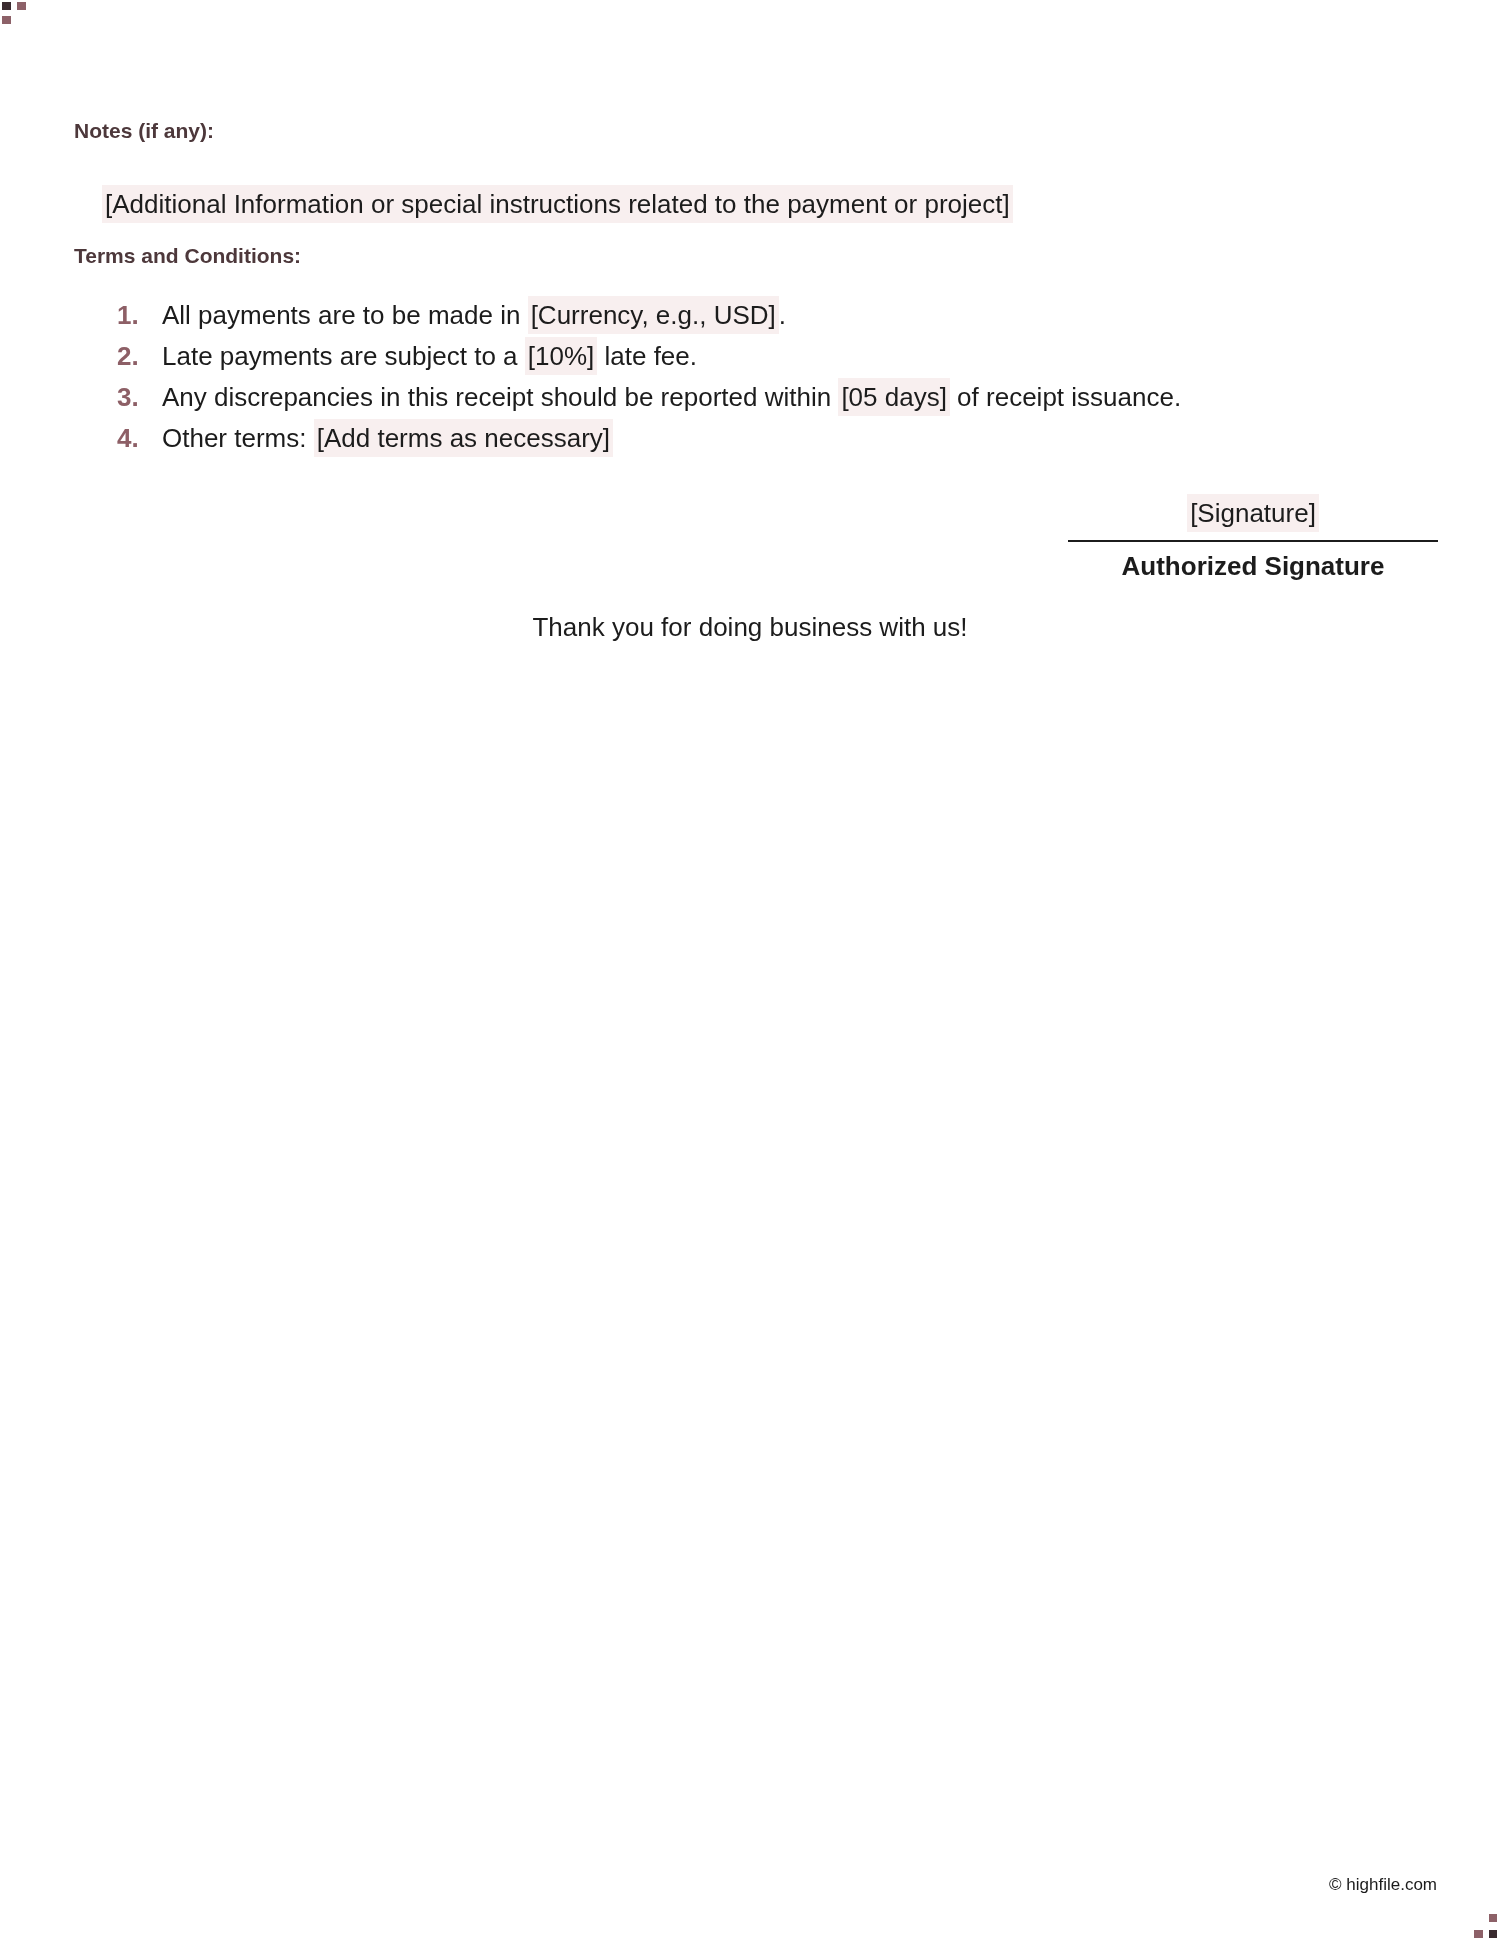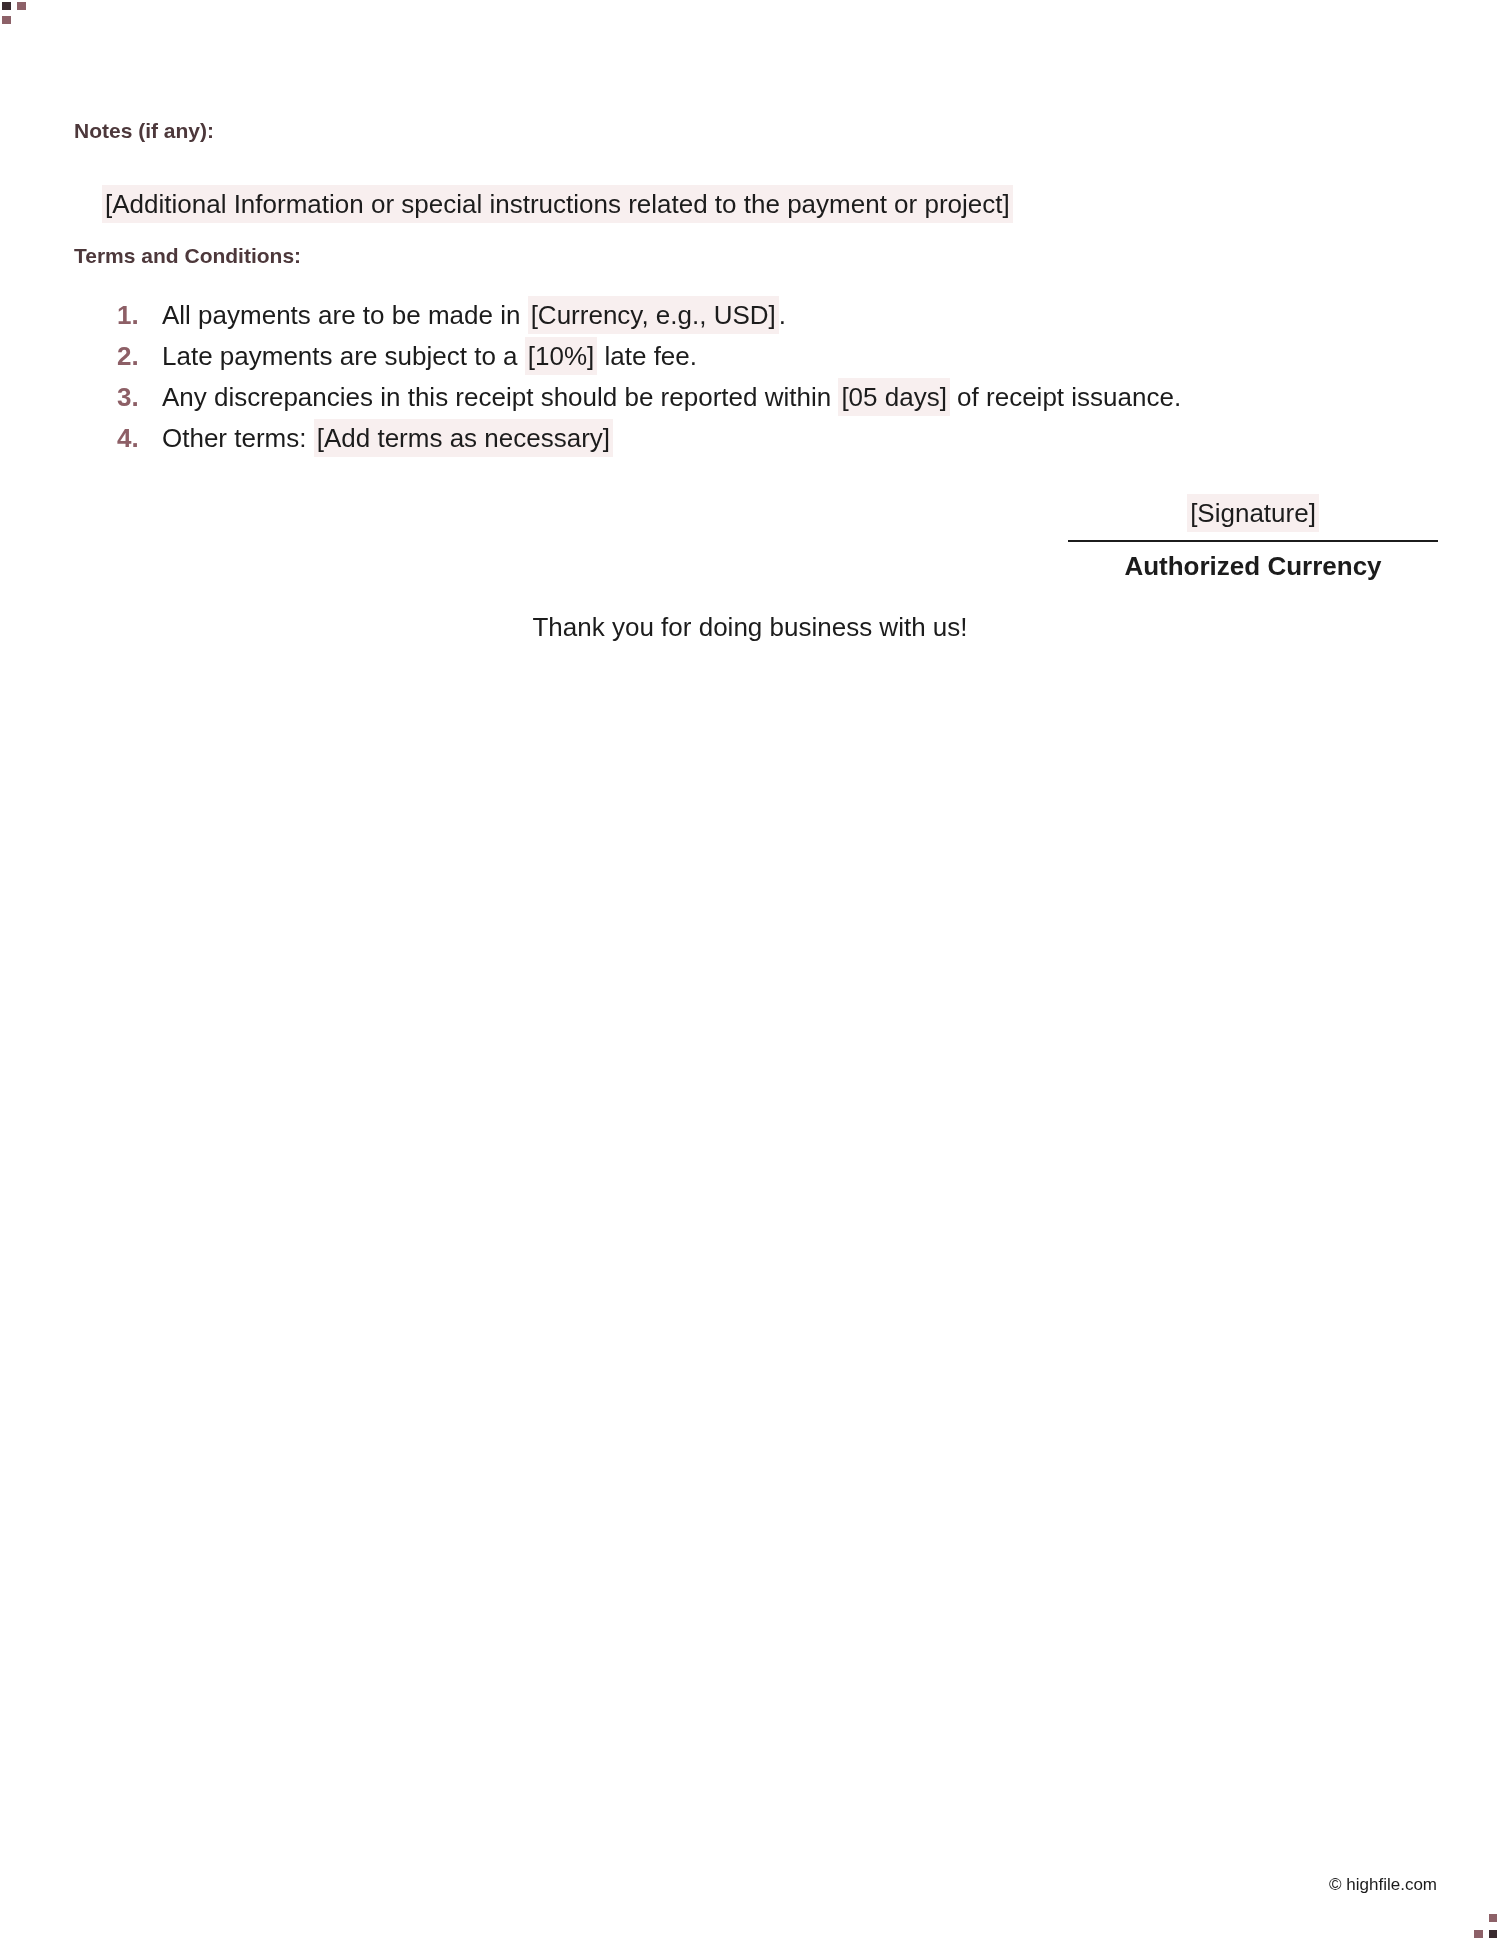--- a/index.html
+++ b/index.html
@@ -124,21 +124,21 @@
 
   <ol class="terms-list body-text">
       <li><span class="num">1.</span><span><span>All payments are to be made in </span><span class="hl">[Currency, e.g., USD]</span><span>.</span></span></li>
       <li><span class="num">2.</span><span><span>Late payments are subject to a </span><span class="hl">[10%]</span><span> late fee.</span></span></li>
       <li><span class="num">3.</span><span><span>Any discrepancies in this receipt should be reported within </span><span class="hl">[05 days]</span><span> of receipt issuance.</span></span></li>
       <li><span class="num">4.</span><span><span>Other terms: </span><span class="hl">[Add terms as necessary]</span><span></span></span></li>
     </ol>
 
   <div class="signature body-text">
     <div class="sig-line"><span class="hl">[Signature]</span></div>
-    <div class="sig-label">Authorized Currency</div>
+    <div class="sig-label">Authorized Signature</div>
   </div>
 
   <div class="closing body-text">Thank you for doing business with us!</div>
 
   <div class="footer">© highfile.com</div>
 
   <div>
     <div class="sq mauve br-1"></div>
     <div class="sq mauve br-2"></div>
     <div class="sq dark br-3"></div>

